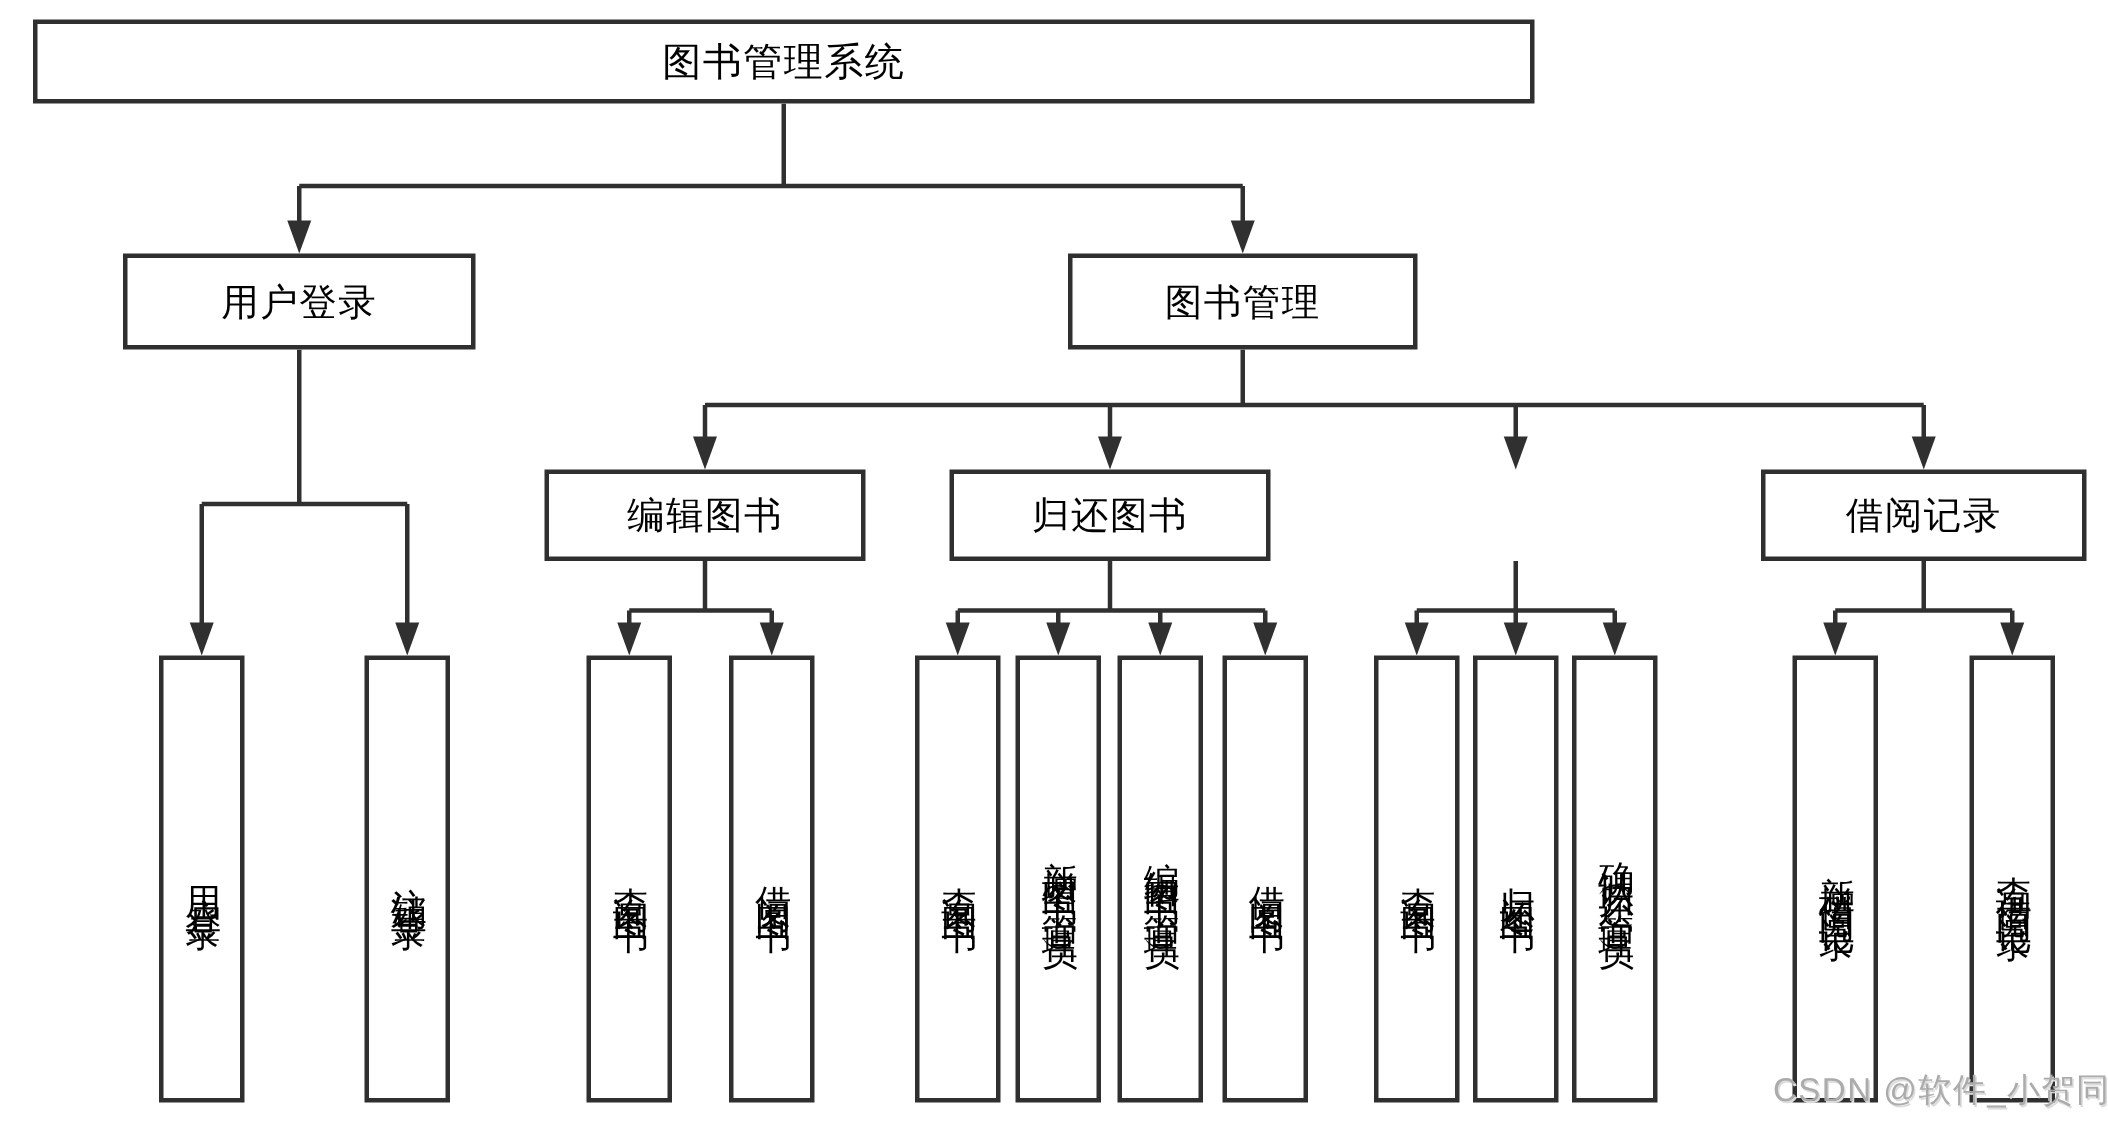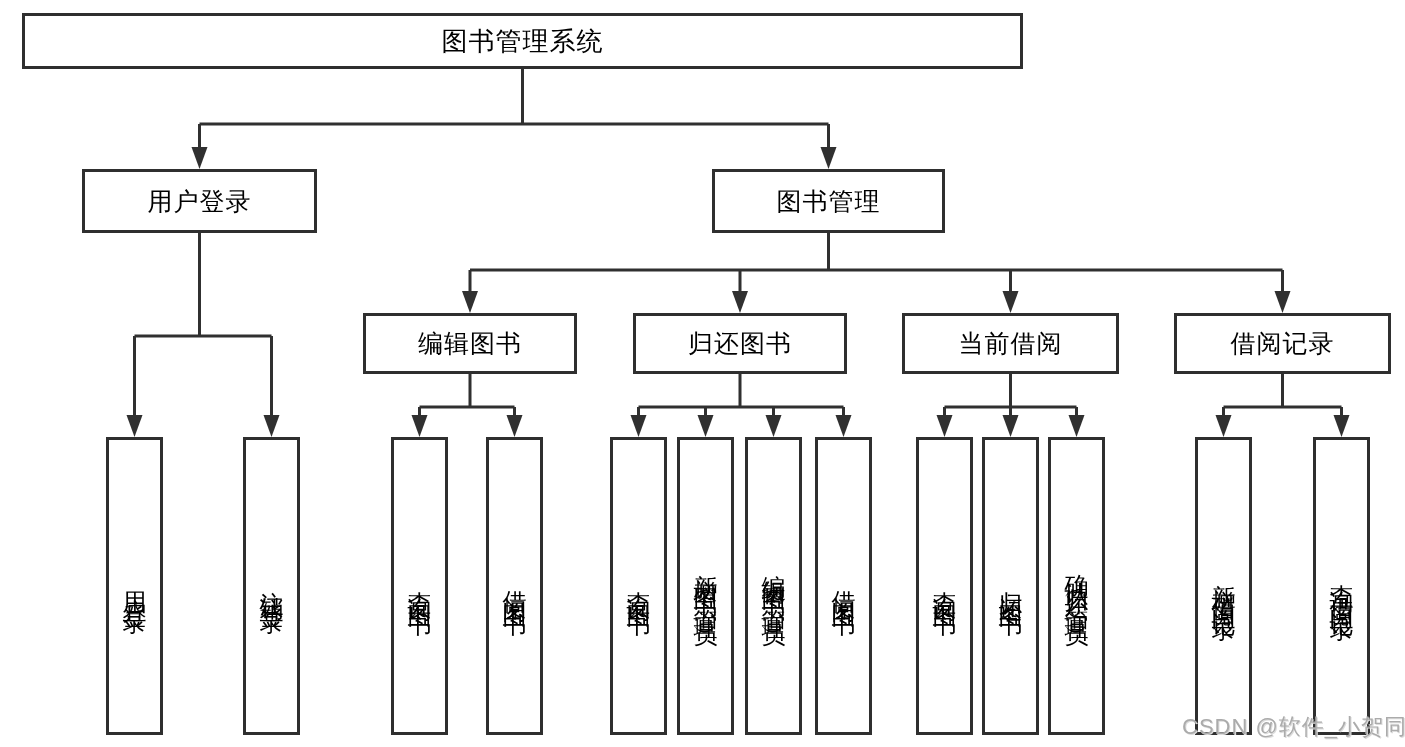--- a/index.html
+++ b/index.html
@@ -100,23 +100,20 @@
   <div class="box hbox" style="left:712px; top:169px; width:233px; height:64px;">
     <span>图书管理</span>
   </div>
 
   <div class="box hbox" style="left:363px; top:313px; width:214px; height:61px;">
     <span>编辑图书</span>
   </div>
   <div class="box hbox" style="left:633px; top:313px; width:214px; height:61px;">
     <span>归还图书</span>
   </div>
-  <div class="box hbox" style="left:902px; top:313px; width:217px; height:61px;">
-    <span>当前借阅</span>
-  </div>
   <div class="box hbox" style="left:1174px; top:313px; width:217px; height:61px;">
     <span>借阅记录</span>
   </div>
 
   <div class="box vbox" style="left:106px; top:437px; width:57px; height:298px;">
     <span class="vtext">用户登录</span>
   </div>
   <div class="box vbox" style="left:243px; top:437px; width:57px; height:298px;">
     <span class="vtext">注销登录</span>
   </div>

